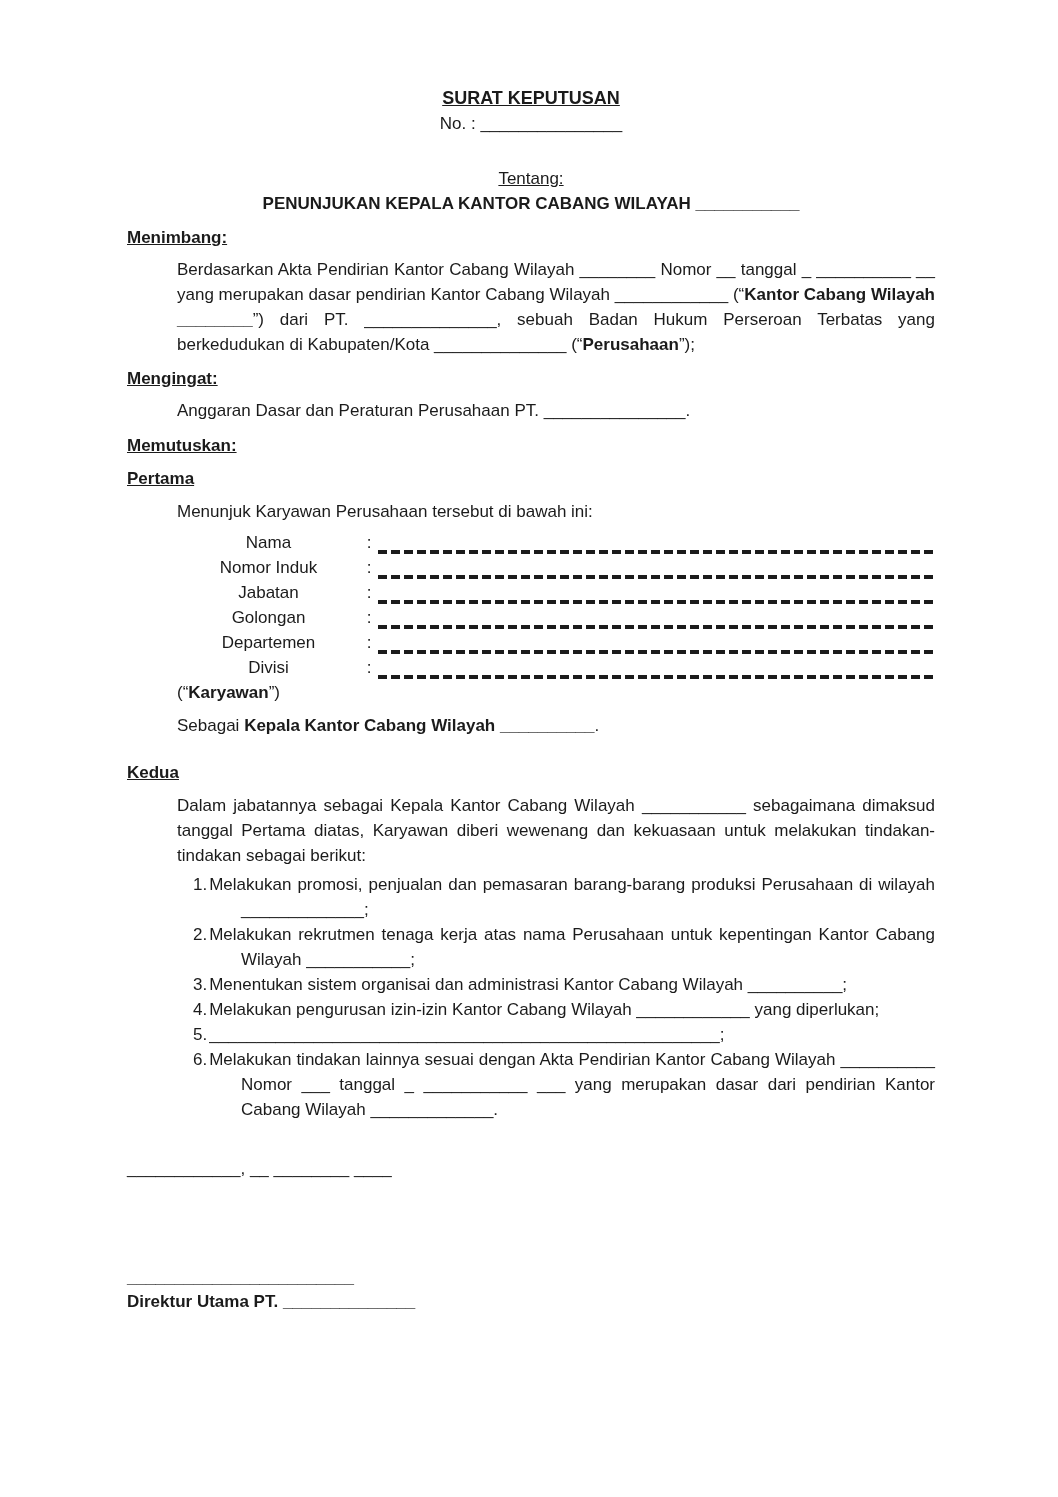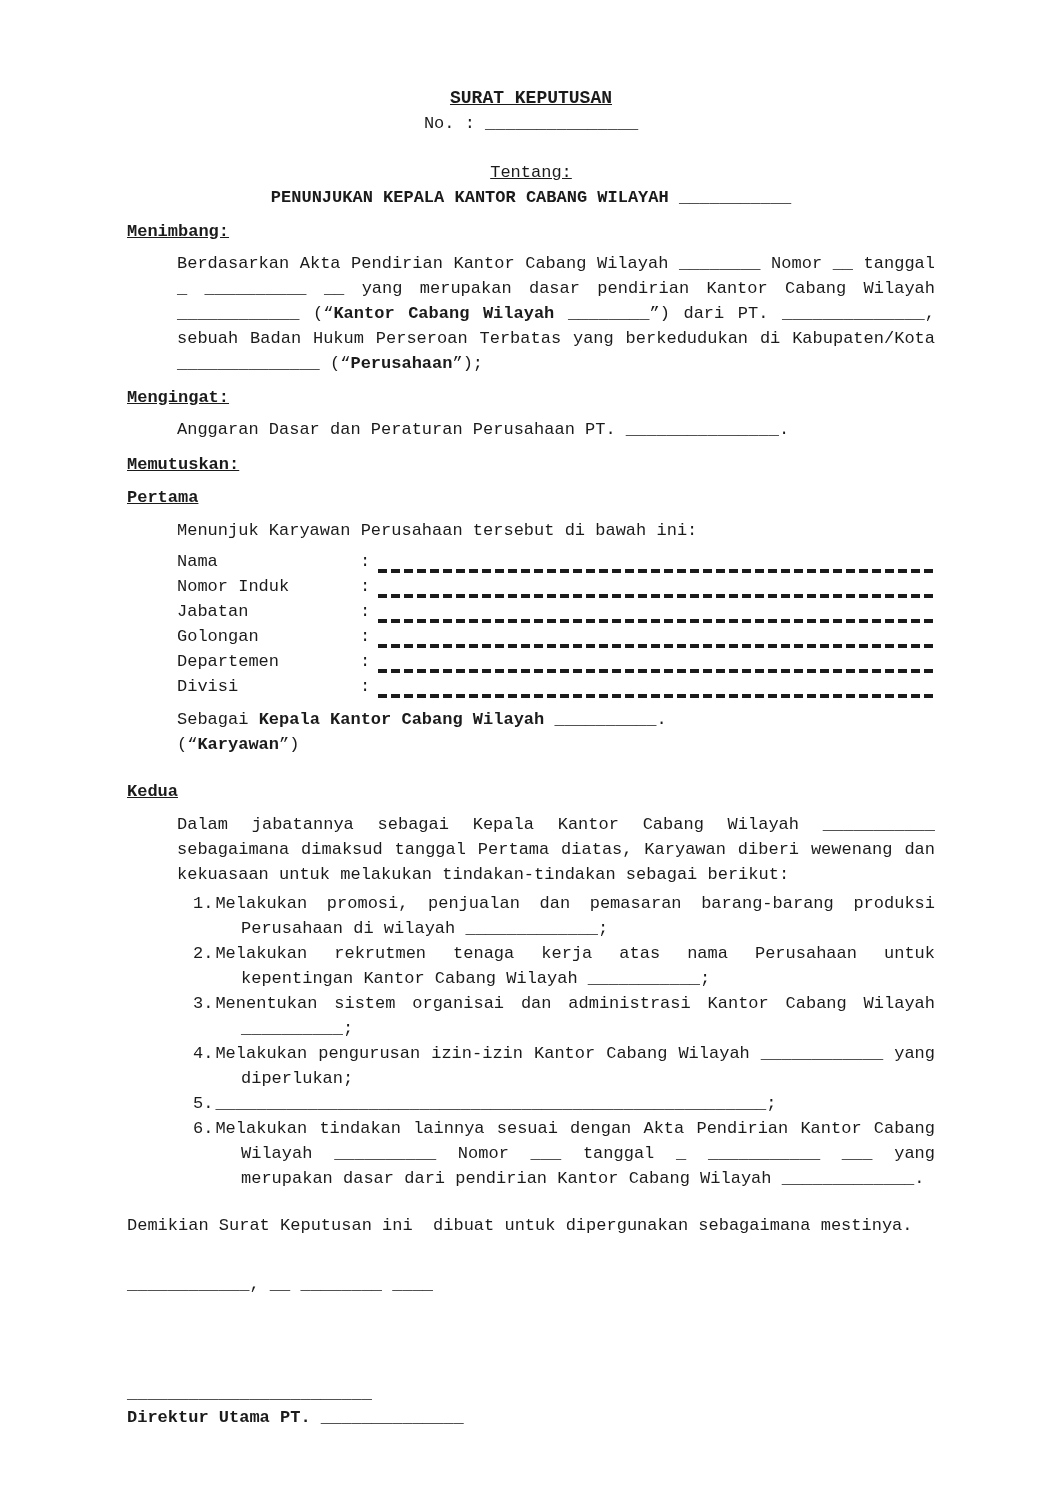--- a/index.html
+++ b/index.html
@@ -3,43 +3,43 @@
 <meta charset="utf-8">
 <style>
   html, body { margin: 0; padding: 0; background: #ffffff; }
   .page {
     position: relative;
     width: 1058px;
     height: 1497px;
     box-sizing: border-box;
     background: #ffffff;
     color: #1b1b1b;
-    font-family: Liberation Mono, monospace;
+    font-family: Liberation Sans, sans-serif;
     font-size: 17px;
     line-height: 25px;
     padding: 85px 123px 30px 127px;
     overflow: hidden;
   }
   .center { text-align: center; }
   .ul { text-decoration: underline; }
   .title { font-size: 18px; font-weight: bold; text-decoration: underline; line-height: 26px; }
-  .tentang-block { margin-top: 24px; }
+  .tentang-block { margin-top: 30px; }
   .subject { font-weight: bold; }
   .heading { font-weight: bold; text-decoration: underline; margin-top: 9px; }
   .heading-center { font-weight: bold; text-decoration: underline; text-align: left; }
   .ind { margin-left: 50px; }
   .just { text-align: justify; }
   p { margin: 0; }
   .mt5 { margin-top: 7px; }
   .mt8 { margin-top: 8px; }
   .mt10 { margin-top: 10px; }
   .mt22 { margin-top: 22px; }
 
   .form { margin-left: 50px; margin-top: 6px; }
-  .frow { display: flex; height: 25px; }
+  .frow { display: flex; height: 25px; text-align: center; }
   .flabel { width: 183px; flex: 0 0 183px; }
   .fcolon { width: 18px; flex: 0 0 18px; }
   .fblank { flex: 1 1 auto; position: relative; }
   .fblank .dash {
     position: absolute; left: 0; right: 0; bottom: 1px; height: 4px;
     background: repeating-linear-gradient(90deg, #1b1b1b 0 9px, transparent 9px 13px);
   }
 
   .list { margin-left: 66px; margin-top: 4px; }
   .li { text-align: justify; padding-left: 48px; text-indent: -48px; }
@@ -113,37 +113,36 @@
     </div>
     <div class="frow">
       <span class="flabel">Divisi</span>
         <span class="fcolon">:</span>
         <span class="fblank">
           <span class="dash"></span>
         </span>
     </div>
   </div>
 
+  <p class="ind"><span>(“</span><b>Karyawan</b><span>”)</span></p>
+
   <p class="ind mt8"><span>Sebagai </span><b>Kepala Kantor Cabang Wilayah __________</b><span>.</span></p>
-
-  <p class="ind"><span>(“</span><b>Karyawan</b><span>”)</span></p>
 
   <p class="heading-center mt22">Kedua</p>
   <p class="ind just mt8">Dalam jabatannya sebagai Kepala Kantor Cabang Wilayah ___________ sebagaimana dimaksud tanggal Pertama diatas, Karyawan diberi wewenang dan kekuasaan untuk melakukan tindakan-tindakan sebagai berikut:</p>
 
   <div class="list">
     <p class="li"><span class="num">1.</span><span>Melakukan promosi, penjualan dan pemasaran barang-barang produksi Perusahaan di wilayah _____________;</span></p>
     <p class="li"><span class="num">2.</span><span>Melakukan rekrutmen tenaga kerja atas nama Perusahaan untuk kepentingan Kantor Cabang Wilayah ___________;</span></p>
     <p class="li"><span class="num">3.</span><span>Menentukan sistem organisai dan administrasi Kantor Cabang Wilayah __________;</span></p>
     <p class="li"><span class="num">4.</span><span>Melakukan pengurusan izin-izin Kantor Cabang Wilayah ____________ yang diperlukan;</span></p>
     <p class="li"><span class="num">5.</span><span>______________________________________________________;</span></p>
     <p class="li"><span class="num">6.</span><span>Melakukan tindakan lainnya sesuai dengan Akta Pendirian Kantor Cabang Wilayah __________ Nomor ___ tanggal _ ___________ ___ yang merupakan dasar dari pendirian Kantor Cabang Wilayah _____________.</span></p>
   </div>
 
-  <p class="closing">Demikian Surat Keputusan ini  dibuat untuk dipergunakan sebagaimana mestinya.</p>
   <p class="placedate">____________, __ ________ ____</p>
 
   <div class="sigblock">
     <p class="sigline">________________________</p>
     <p class="signer">Direktur Utama PT. ______________</p>
   </div>
 
 </div>
 
 </body></html>

